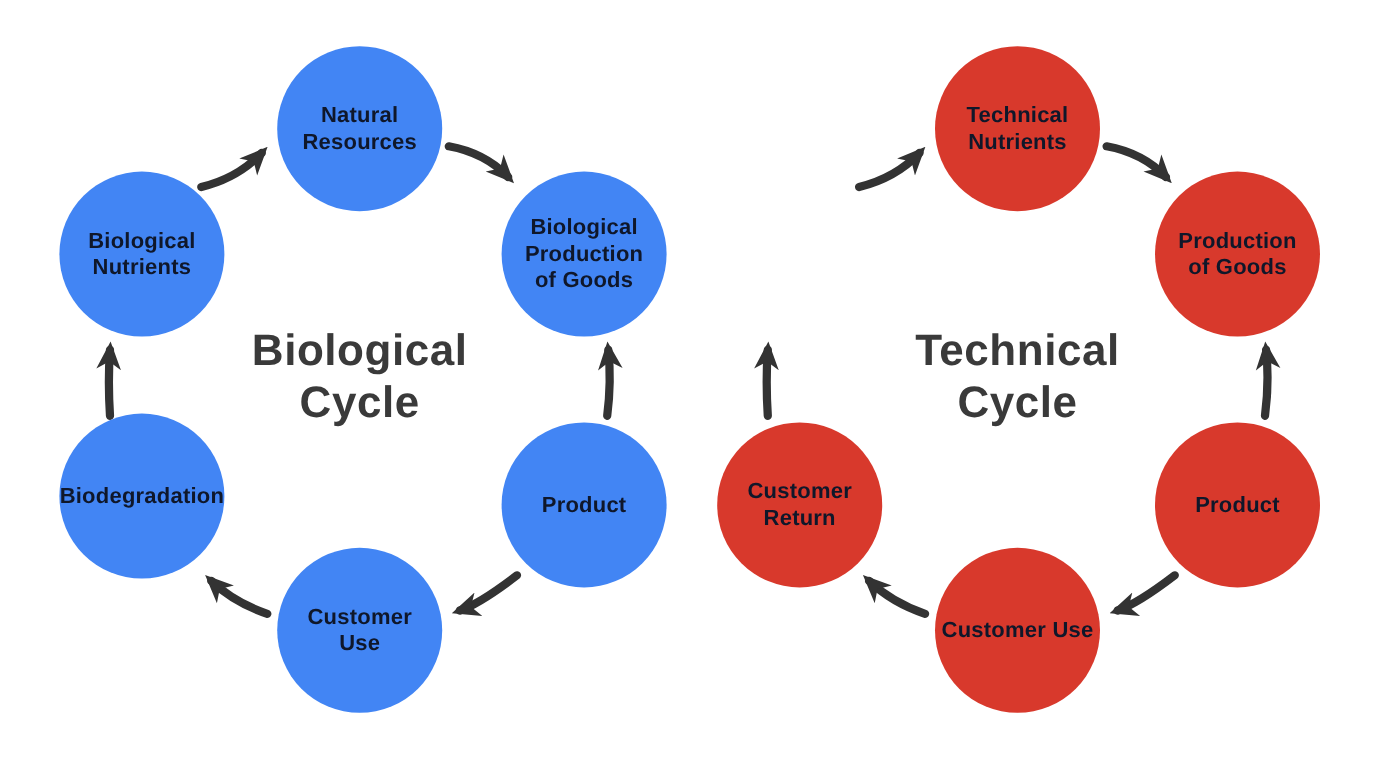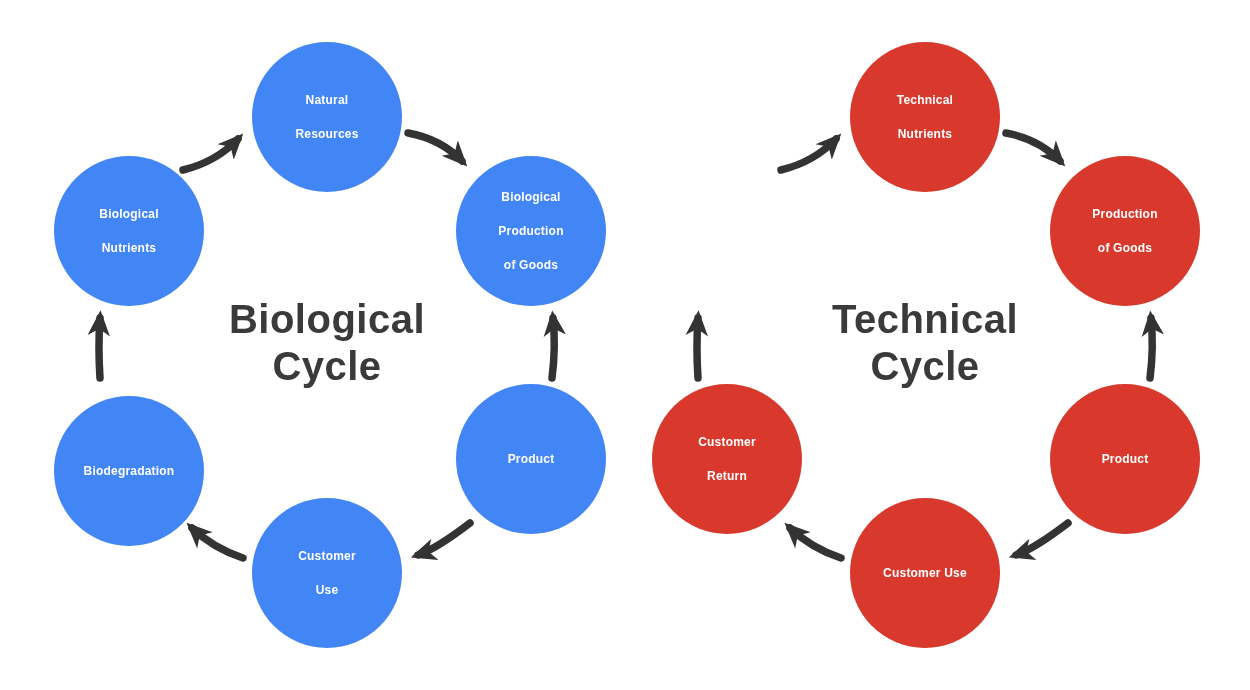--- a/index.html
+++ b/index.html
@@ -13,24 +13,24 @@
   .diagram{position:absolute;inset:0;}
   .node{
     position:absolute;
     width:150px;height:150px;
     border-radius:50%;
     display:flex;align-items:center;justify-content:center;
     text-align:center;
   }
   .node-label{
     white-space:pre-line;
-    color:#ffffff;
+    color:#0f172a;
     font-weight:bold;
-    font-size:12px;
-    line-height:34px;
+    font-size:20px;
+    line-height:24px;
     letter-spacing:.2px;
   }
   .cycle-title{
     position:absolute;
     top:296px;
     width:300px;
     text-align:center;
     font-weight:bold;
     font-size:40px;
     line-height:47px;
@@ -82,21 +82,21 @@
 Production
 of Goods</span>
     </div>
     <div class="node" style="left: 456px; top: 384px; background: rgb(66, 133, 244);">
       <span class="node-label">Product</span>
     </div>
     <div class="node" style="left: 252px; top: 498px; background: rgb(66, 133, 244);">
       <span class="node-label">Customer
 Use</span>
     </div>
-    <div class="node" style="left: 54px; top: 396px; background: rgb(66, 133, 244);">
+    <div class="node" style="left: 54px; top: 376px; background: rgb(66, 133, 244);">
       <span class="node-label">Biodegradation</span>
     </div>
     <div class="node" style="left: 54px; top: 156px; background: rgb(66, 133, 244);">
       <span class="node-label">Biological
 Nutrients</span>
     </div>
   </div>
 
   <div class="diagram">
     <div class="cycle-title" style="left: 775px; color: rgb(58, 58, 58);">Technical

